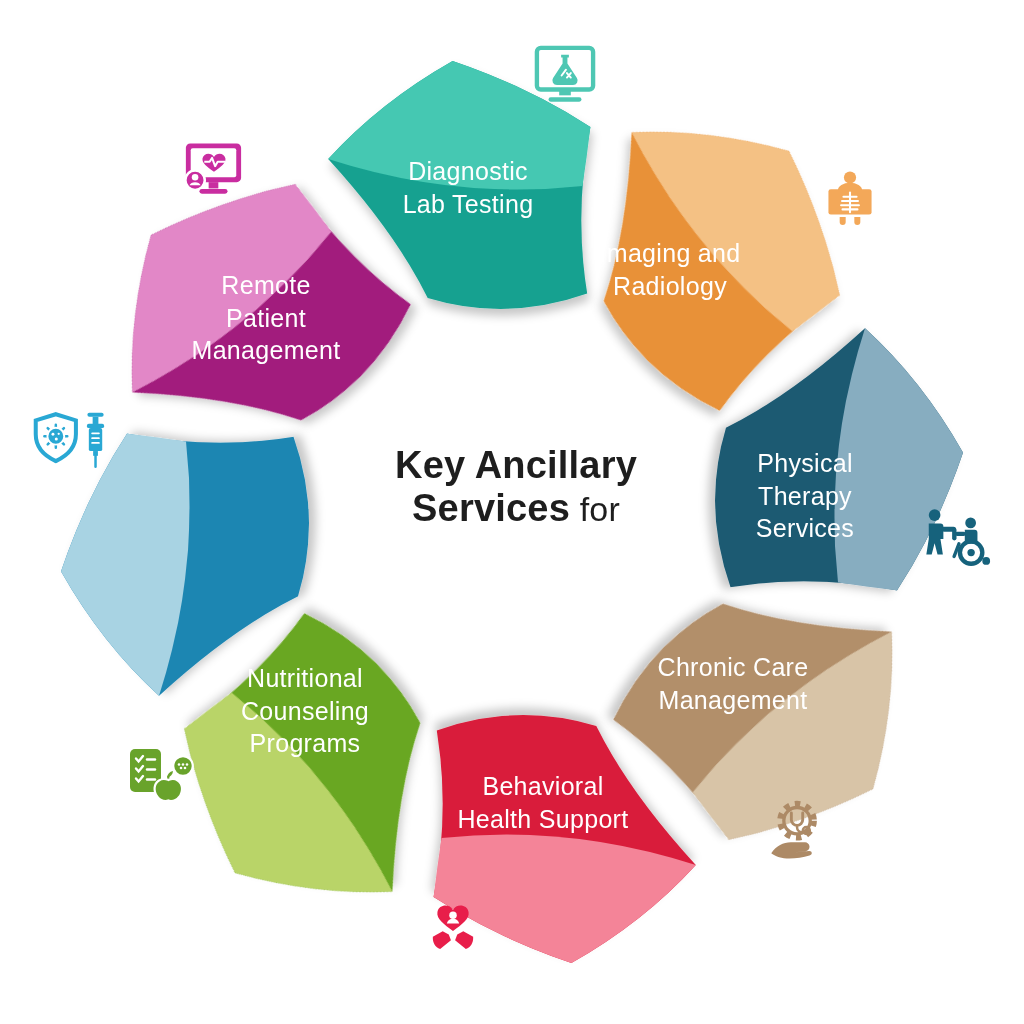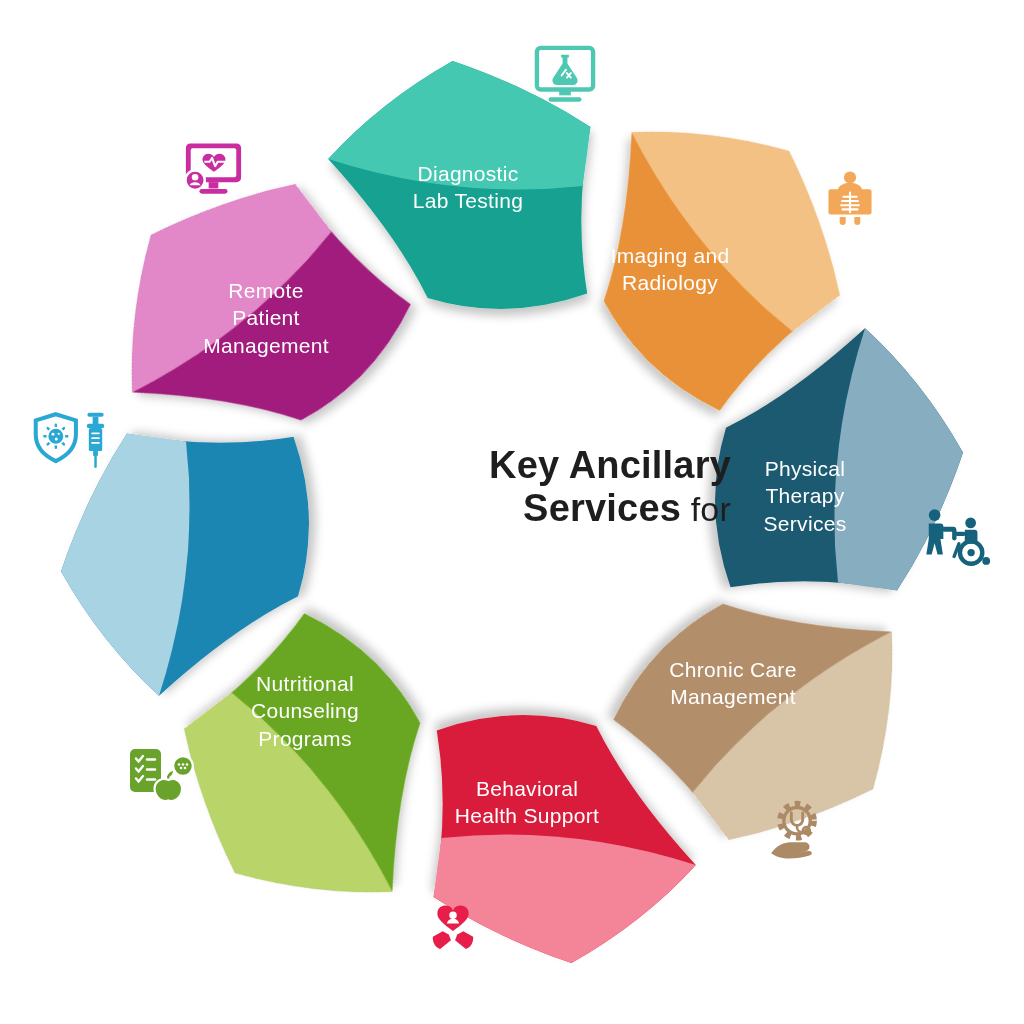--- a/index.html
+++ b/index.html
@@ -2,24 +2,24 @@
 <html><head>
 <meta charset="utf-8">
 <style>
   html,body{margin:0;padding:0;background:#ffffff;}
   body{width:1024px;height:1024px;position:relative;overflow:hidden;
        font-family:"Liberation Sans", sans-serif;}
   .stage{position:absolute;inset:0;}
   svg.wheel{position:absolute;left:0;top:0;width:1024px;height:1024px;}
   .petal-g{filter:url(#psh);}
   .seg-label{position:absolute;transform:translate(-50%,-50%);color:#ffffff;
-             font-size:21px;font-weight:500;line-height:1.3;text-align:center;
+             font-size:25px;font-weight:500;line-height:1.3;text-align:center;
              white-space:pre-line;width:260px;letter-spacing:.3px;}
   .center-title{position:absolute;left:516px;top:487px;transform:translate(-50%,-50%);
-                text-align:right;color:#1e1e1e;width:430px;}
+                text-align:center;color:#1e1e1e;width:430px;}
   .t1{font-size:38px;font-weight:700;line-height:1.12;letter-spacing:.2px;}
   .t2{font-size:38px;font-weight:700;line-height:1.12;letter-spacing:.2px;}
   .t2 .reg{font-weight:400;font-size:34px;}
   .t3{font-size:33px;font-weight:400;line-height:1.25;letter-spacing:.2px;}
   .icon{position:absolute;}
   .icon svg{display:block;width:100%;height:100%;}
 </style>
 </head>
 <body>
 
@@ -69,21 +69,21 @@
 
   <div class="seg-label" style="left:468px;top:187px">Diagnostic
 Lab Testing</div>
   <div class="seg-label" style="left:670px;top:269px">Imaging and
 Radiology</div>
   <div class="seg-label" style="left:805px;top:496px">Physical
 Therapy
 Services</div>
   <div class="seg-label" style="left:733px;top:683px">Chronic Care
 Management</div>
-  <div class="seg-label" style="left:527px;top:802px">Behavioral
+  <div class="seg-label" style="left:543px;top:802px">Behavioral
 Health Support</div>
   <div class="seg-label" style="left:305px;top:711px">Nutritional
 Counseling
 Programs</div>
   <div class="seg-label" style="left:266px;top:318px">Remote
 Patient
 Management</div>
 
   <div class="center-title">
     <div class="t1">Key Ancillary</div>

